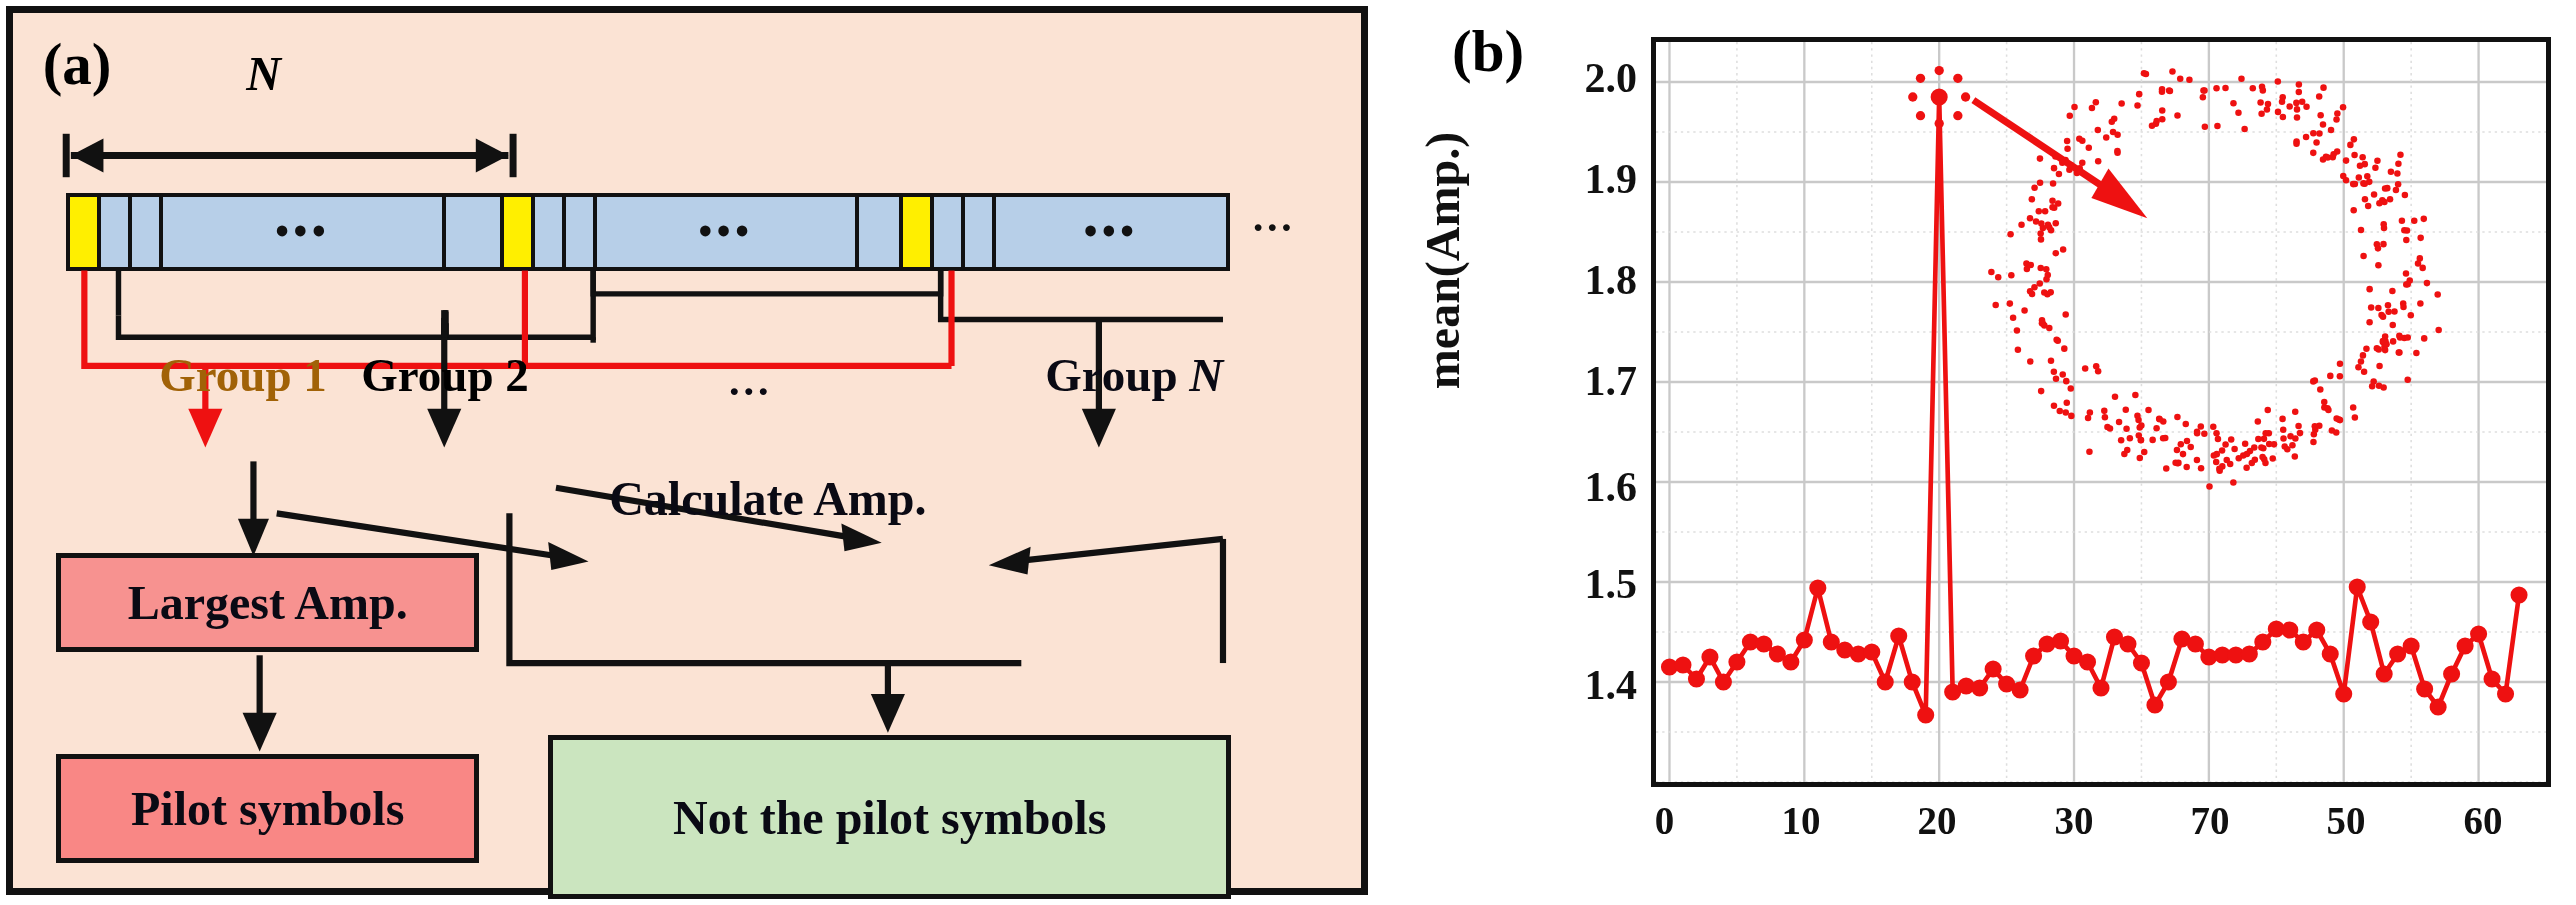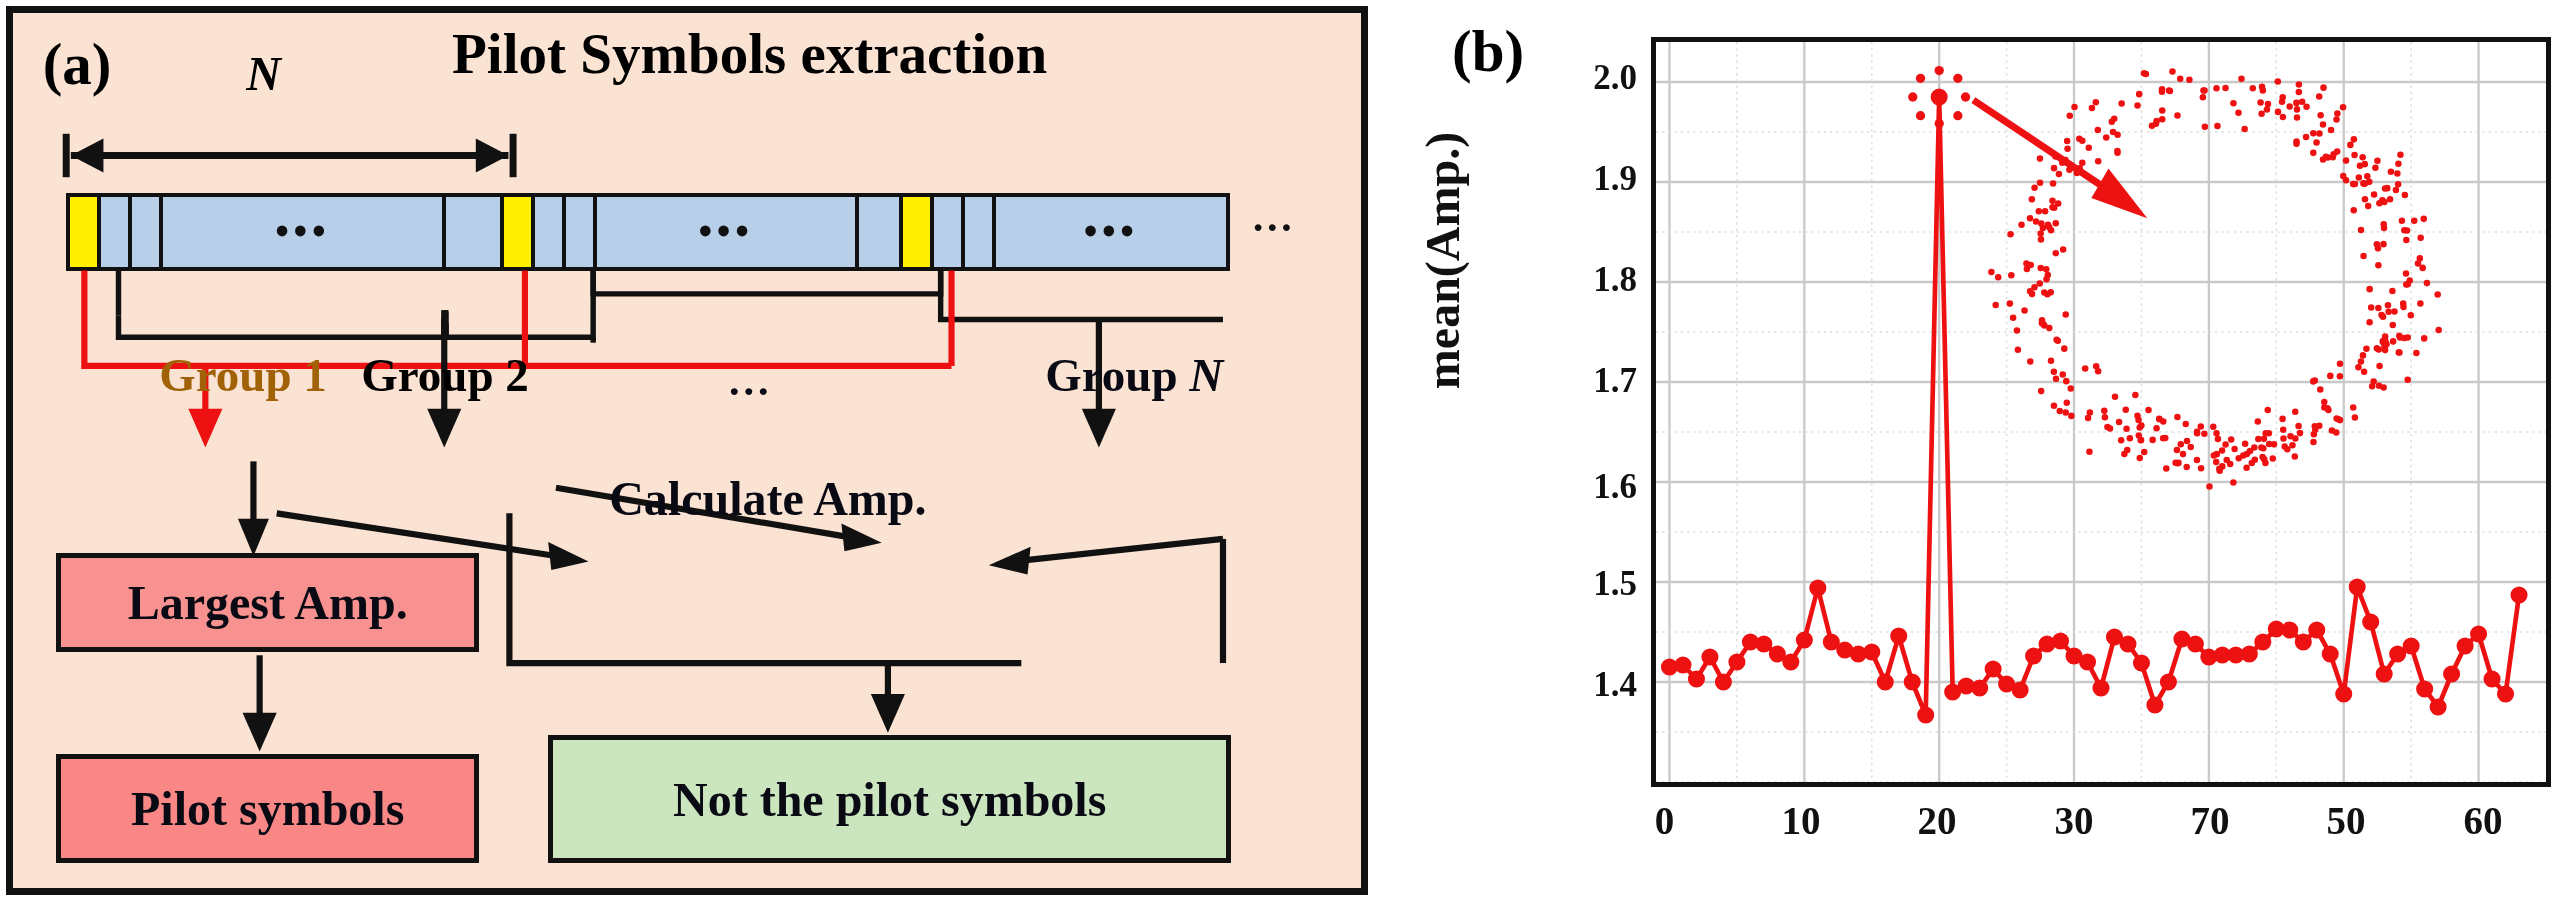--- a/index.html
+++ b/index.html
@@ -162,21 +162,21 @@
     width: 423px; height: 99px;
     background: #f79290;
   }
   #box-pilot-symbols {
     left: 43px; top: 741px;
     width: 423px; height: 109px;
     background: #f98785;
   }
   #box-not-pilot {
     left: 535px; top: 722px;
-    width: 683px; height: 128px;
+    width: 683px; height: 164px;
     background: #cbe5bf;
   }
 
   
   #panel-b {
     position: absolute;
     left: 1381px;
     top: 0px;
     width: 1195px;
     height: 905px;
@@ -198,21 +198,21 @@
     left: 71px;
     top: 17px;
     font-size: 59px;
     font-weight: bold;
     color: #000;
     z-index: 5;
   }
   .ytick-label {
     position: absolute;
     right: 0;
-    font-size: 35px;
+    font-size: 42px;
     font-weight: bold;
     color: #111;
     text-align: center;
     transform: translateY(-50%);
   }
   #ytick-col {
     position: absolute;
     left: 132px;
     top: 37px;
     width: 124px;
@@ -256,21 +256,20 @@
     color: #111;
   }
 </style>
 </head>
 <body>
 
 <div id="panel-a">
 
   <div class="label-panel" id="panel-a-label">(a)</div>
 
-  <div id="panel-a-title">Pilot Symbols extraction</div>
 
   <div id="n-italic" style="font-family:'Liberation Serif',serif;">N</div>
 
   <svg id="n-arrow-wrap" viewBox="0 0 620 68" xmlns="http://www.w3.org/2000/svg">
     <line x1="8" y1="6" x2="8" y2="62" stroke="#111" stroke-width="9"></line>
     <line x1="584" y1="6" x2="584" y2="62" stroke="#111" stroke-width="9"></line>
     <line x1="14" y1="34" x2="578" y2="34" stroke="#111" stroke-width="9"></line>
     <polygon points="14,34 56,12 56,56" fill="#111"></polygon>
     <polygon points="578,34 536,12 536,56" fill="#111"></polygon>
   </svg>

